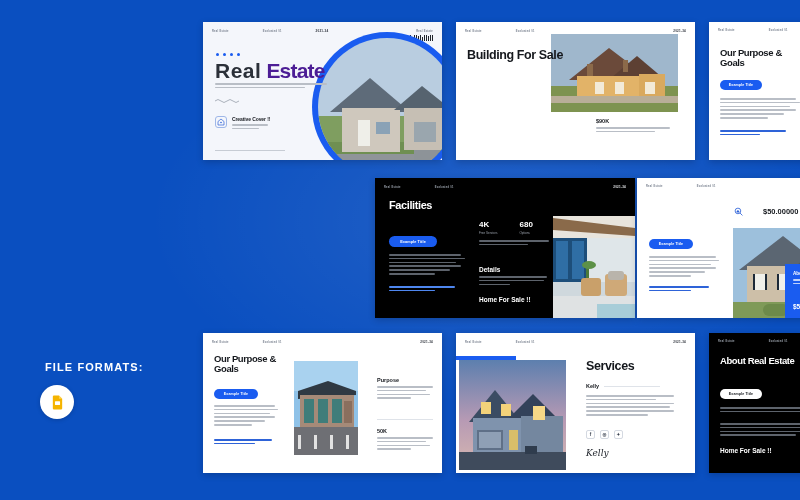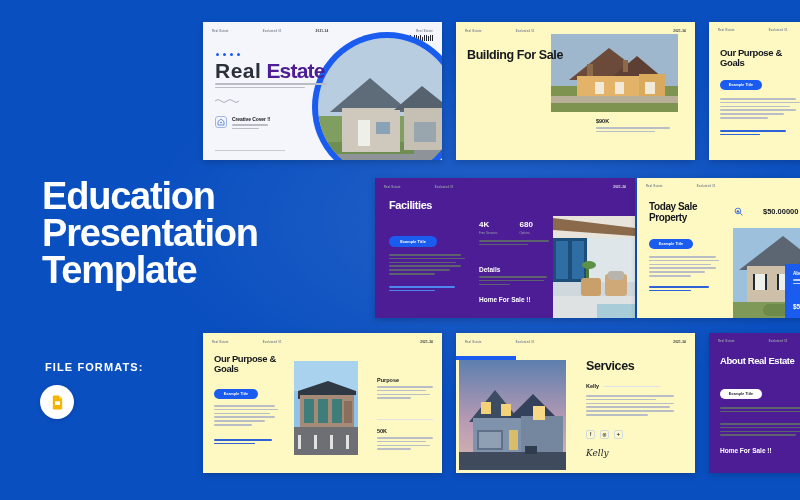--- a/index.html
+++ b/index.html
@@ -48,25 +48,25 @@
     width: 34px; height: 34px; border-radius: 50%;
     background: #ffffff;
     display: flex; align-items: center; justify-content: center;
     box-shadow: 0 1px 4px rgba(0,0,0,.18);
   }
 
   
   .slides { position: absolute; left: 0; top: 0; width: 800px; height: 500px; }
   .slide {
     position: absolute;
-    background: #fef9c3;
+    background: #ffffff;
     overflow: hidden;
     box-shadow: 0 2px 7px rgba(0,0,0,.20);
   }
-  .slide.dark { background: #4c1d95; }
+  .slide.dark { background: #000000; }
 
   
   .s-head {
     position: absolute; left: 0; right: 0; top: 0;
     display: flex; align-items: center;
     padding: 7px 9px 0 9px;
     gap: 0;
   }
   .s-head .hl {
     font-size: 2.6px; letter-spacing: .25px; color: #7a8290;
@@ -232,25 +232,20 @@
   svg { display: block; }
 </style>
 </head>
 <body>
 
 <div class="bg-glow"></div>
 
 <div class="left-panel">
 
 
-  <div class="hero-title">
-    <span>Education</span>
-    <span>Presentation</span>
-    <span>Template</span>
-  </div>
 
   <div class="formats-label">FILE FORMATS:</div>
   <div class="format-icon-wrap">
     <svg width="17" height="17" viewBox="0 0 24 24" aria-hidden="true">
       <path d="M14 2H7a1.6 1.6 0 0 0-1.6 1.6v16.8A1.6 1.6 0 0 0 7 22h10a1.6 1.6 0 0 0 1.6-1.6V6.6L14 2z" fill="#F5B400"></path>
       <path d="M14 2l4.6 4.6H14V2z" fill="#FFD04D"></path>
       <rect x="8.4" y="10.4" width="7.2" height="5" rx="0.6" fill="#ffffff"></rect>
     </svg>
   </div>
 </div>
@@ -468,21 +463,20 @@
       </svg>
     </div>
   </div>
 
   <div class="slide" id="slide5">
     <div class="s-head">
       <span class="hl">Real Estate</span>
       <span class="hl m">Evaluated 01</span>
     </div>
 
-    <div class="t-title title">Today Sale Property</div>
 
     <div class="priceline">
       <span>
         <svg width="9" height="9" viewBox="0 0 16 16">
             <circle cx="7" cy="7" r="5" fill="none" stroke="#2e63d8" stroke-width="1.5"></circle>
             <path d="M10.8 10.8 L15 15" stroke="#2e63d8" stroke-width="1.5"></path>
             <path d="M4.6 7.4 L7 5.4 L9.4 7.4 V9.6 H4.6 Z" fill="#2e63d8"></path>
           </svg>
       </span>
       <span class="pv">$50.00000</span>

